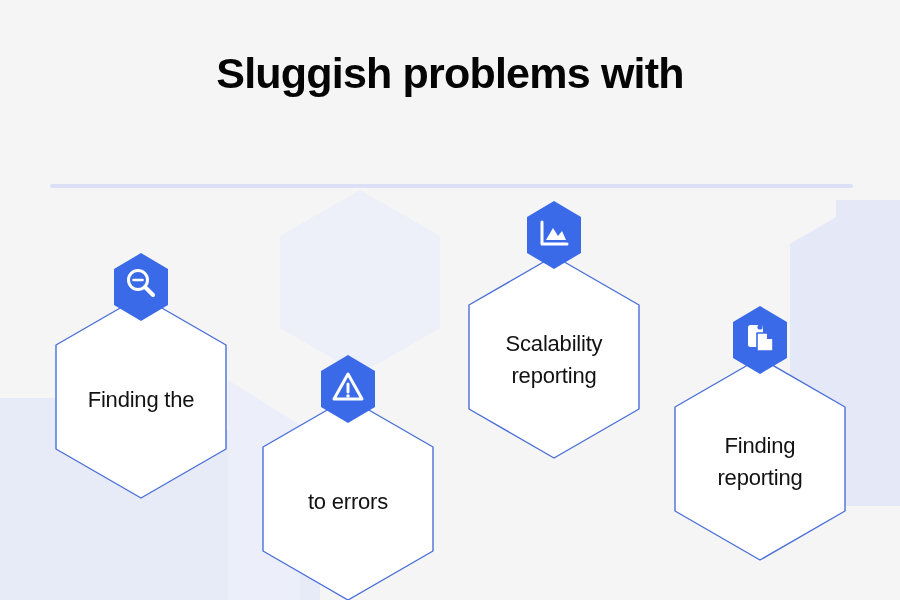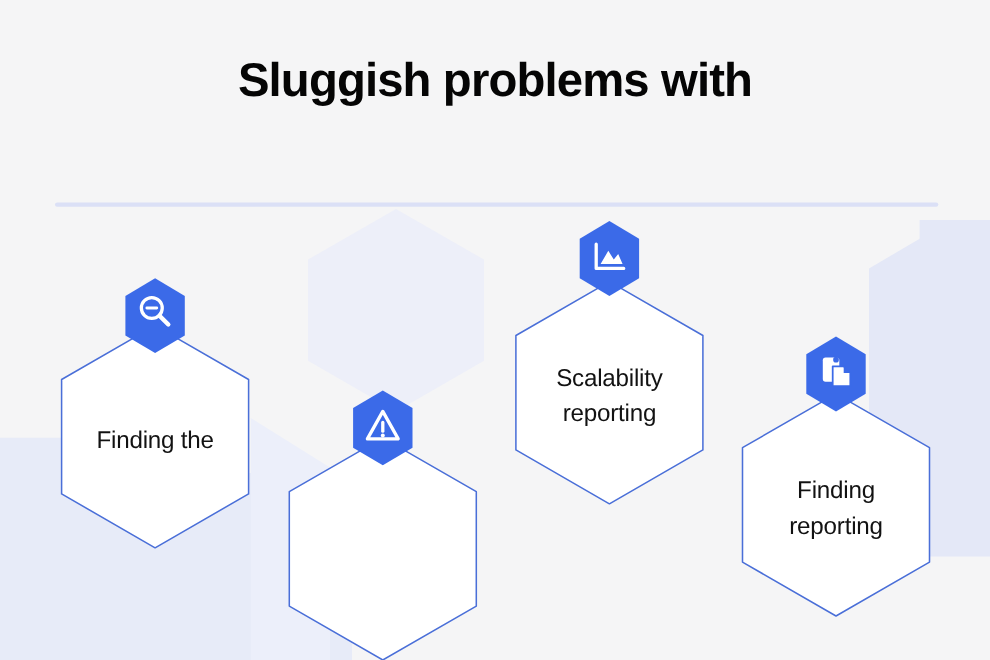--- a/index.html
+++ b/index.html
@@ -138,20 +138,21 @@
         <line x1="19" y1="19" x2="27" y2="27" stroke="#ffffff" stroke-width="4" stroke-linecap="round"></line>
       </g>
     </svg>
   </div>
 
   <div class="hex-card" style="left:257px; top:395px; width:182px; height:208px;">
     <svg class="hex-outline" width="182" height="208" viewBox="0 0 182 208">
       <path d="M91,3 L176,52 L176,156 L91,205 L6,156 L6,52 Z" fill="#ffffff" stroke="#4a6fd8" stroke-width="1.4" stroke-linejoin="round"></path>
     </svg>
     <div class="hex-label">
+      <span>to errors</span>
     </div>
   </div>
   <div class="icon-badge" style="left:317px; top:354px;">
     <svg width="62" height="70" viewBox="0 0 62 70">
       <path d="M31,1 L58,17 L58,53 L31,69 L4,53 L4,17 Z" fill="#3b6ae8"></path>
       <path d="M31,20 L45,45 L17,45 Z" fill="none" stroke="#ffffff" stroke-width="3" stroke-linejoin="round"></path>
       <line x1="31" y1="30" x2="31" y2="38" stroke="#ffffff" stroke-width="3" stroke-linecap="round"></line>
       <circle cx="31" cy="42" r="1.8" fill="#ffffff"></circle>
     </svg>
   </div>

